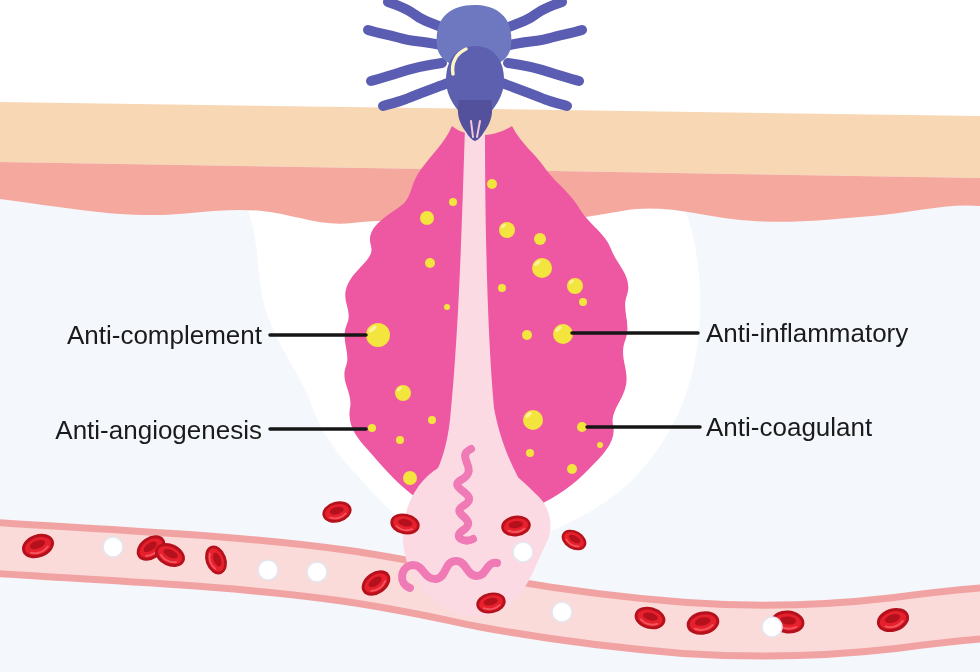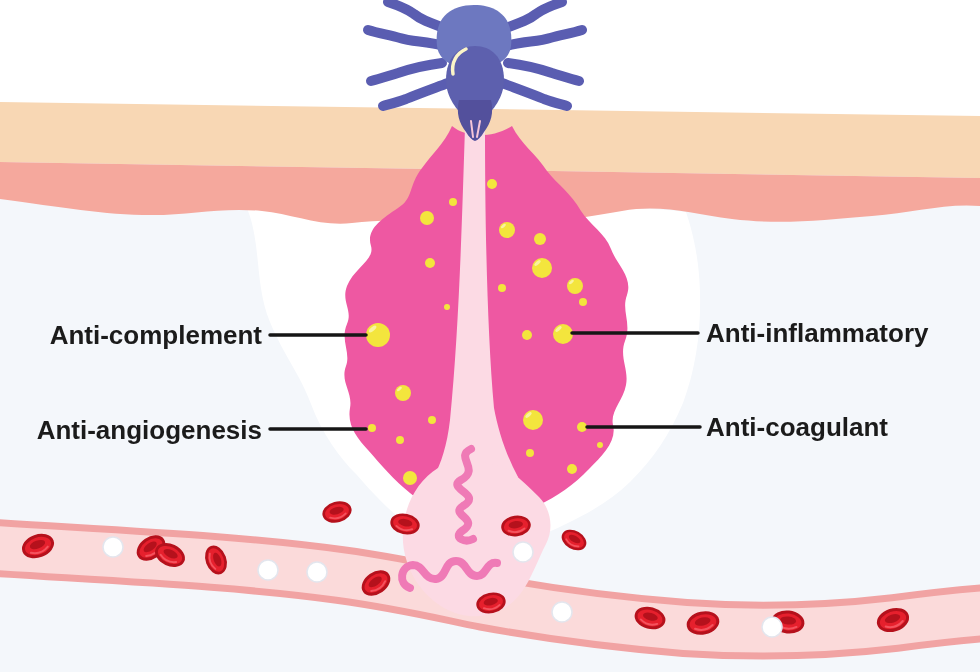--- a/index.html
+++ b/index.html
@@ -1,19 +1,18 @@
 <!DOCTYPE html>
 <html><head>
 <meta charset="utf-8">
 <style>
   html,body{margin:0;padding:0;background:#ffffff;}
   .stage{
     position:relative;width:980px;height:672px;overflow:hidden;
     font-family:"Liberation Sans",sans-serif;
-    font-weight:bold;
   }
   .stage svg{position:absolute;left:0;top:0;display:block;}
   .lbl{
     font-family:"Liberation Sans",sans-serif;
     font-size:26px;
     fill:#1b1b1b;
   }
 </style>
 </head>
 <body>

